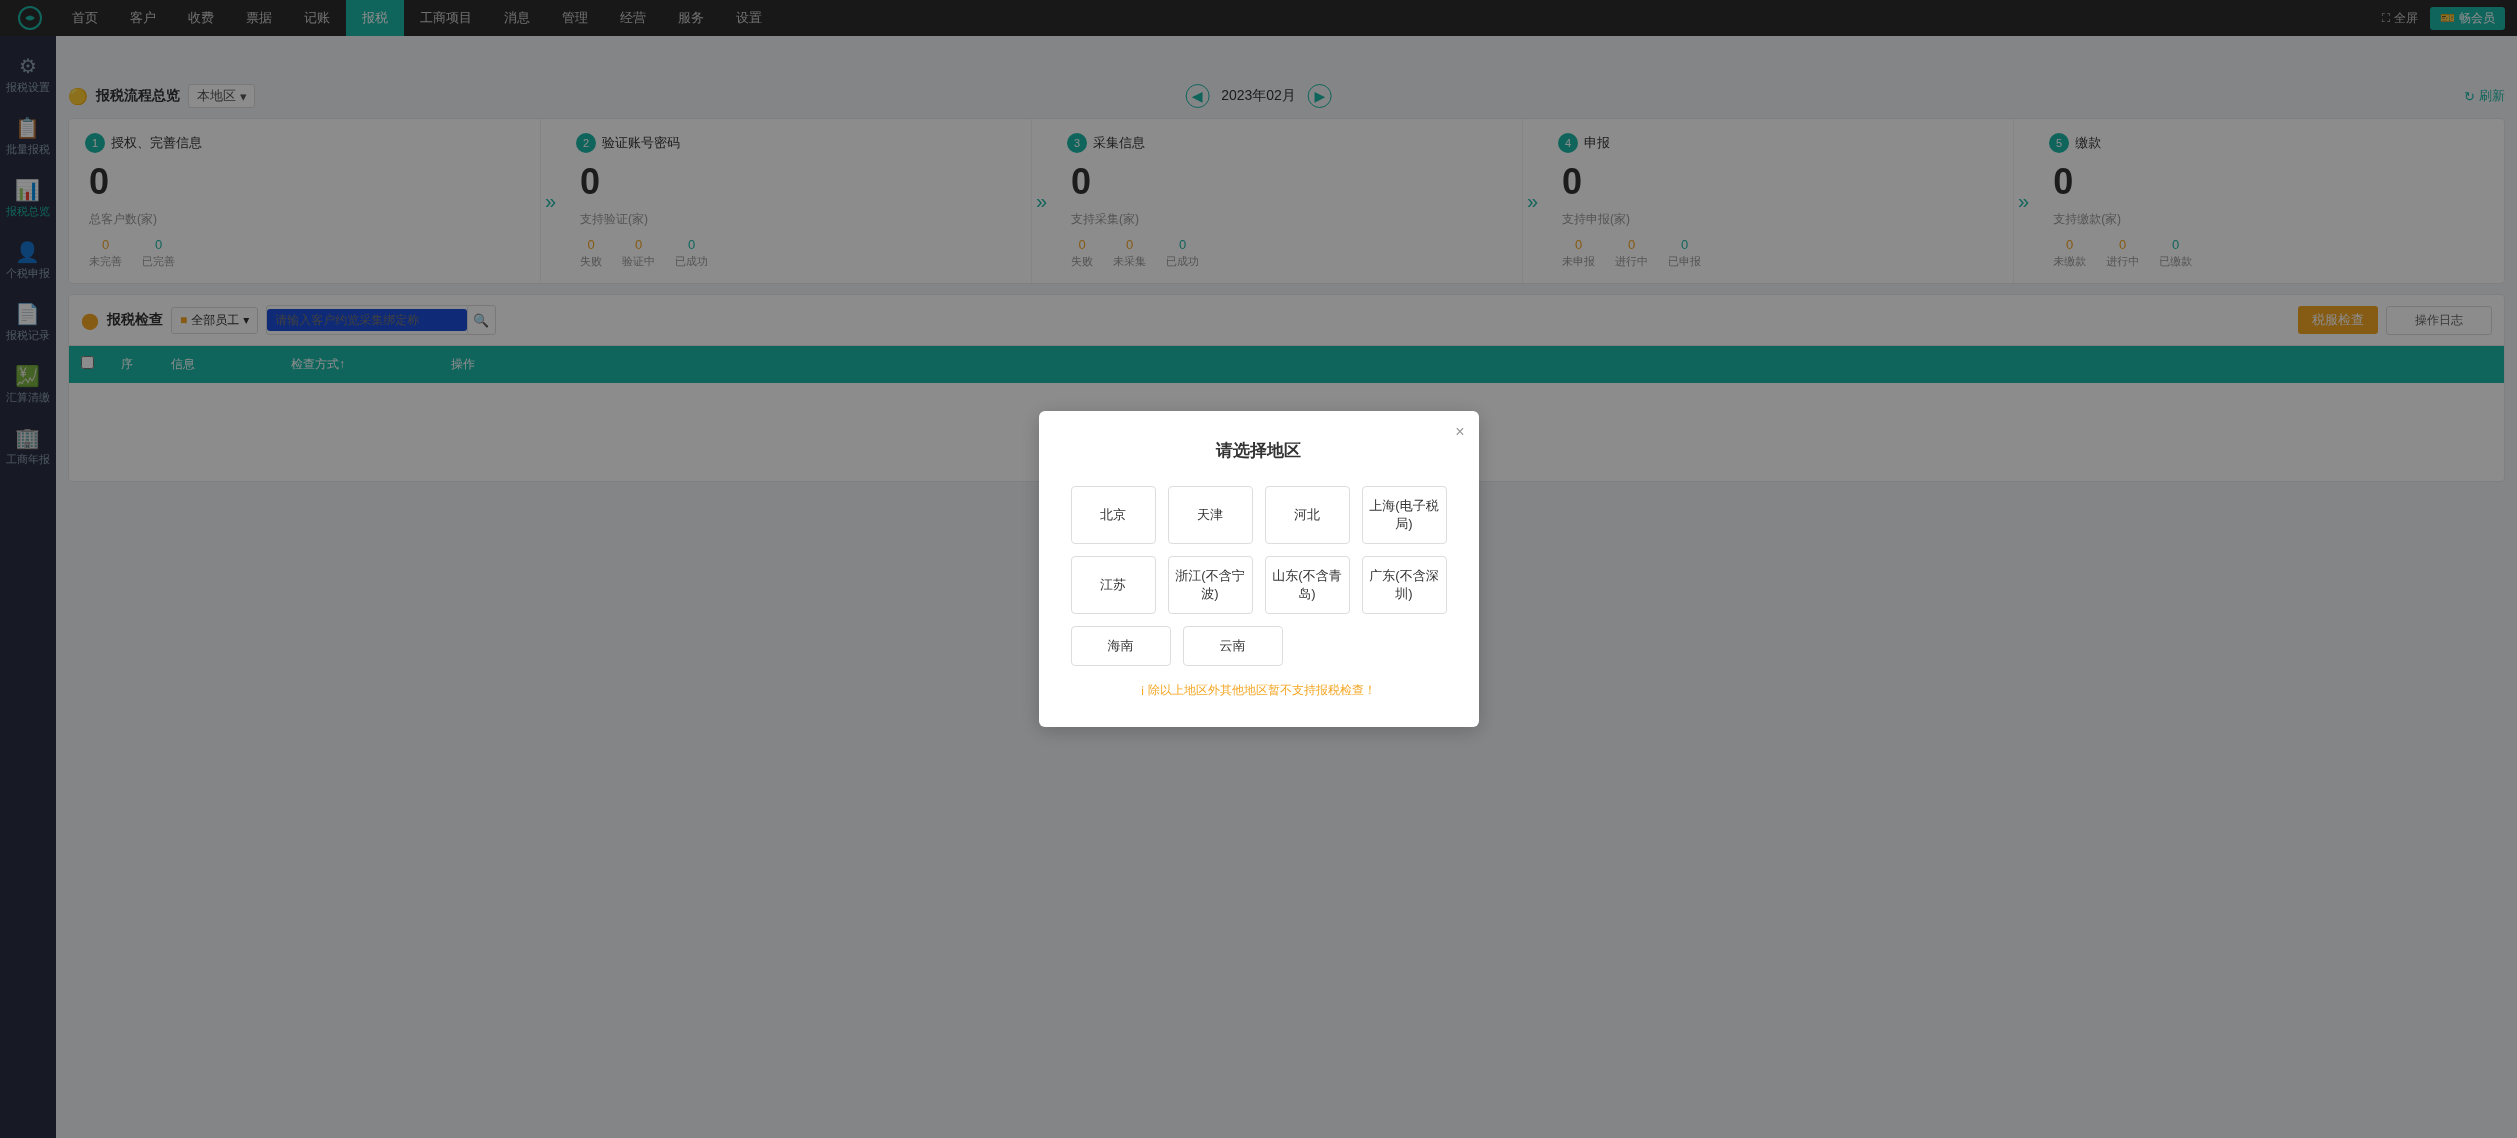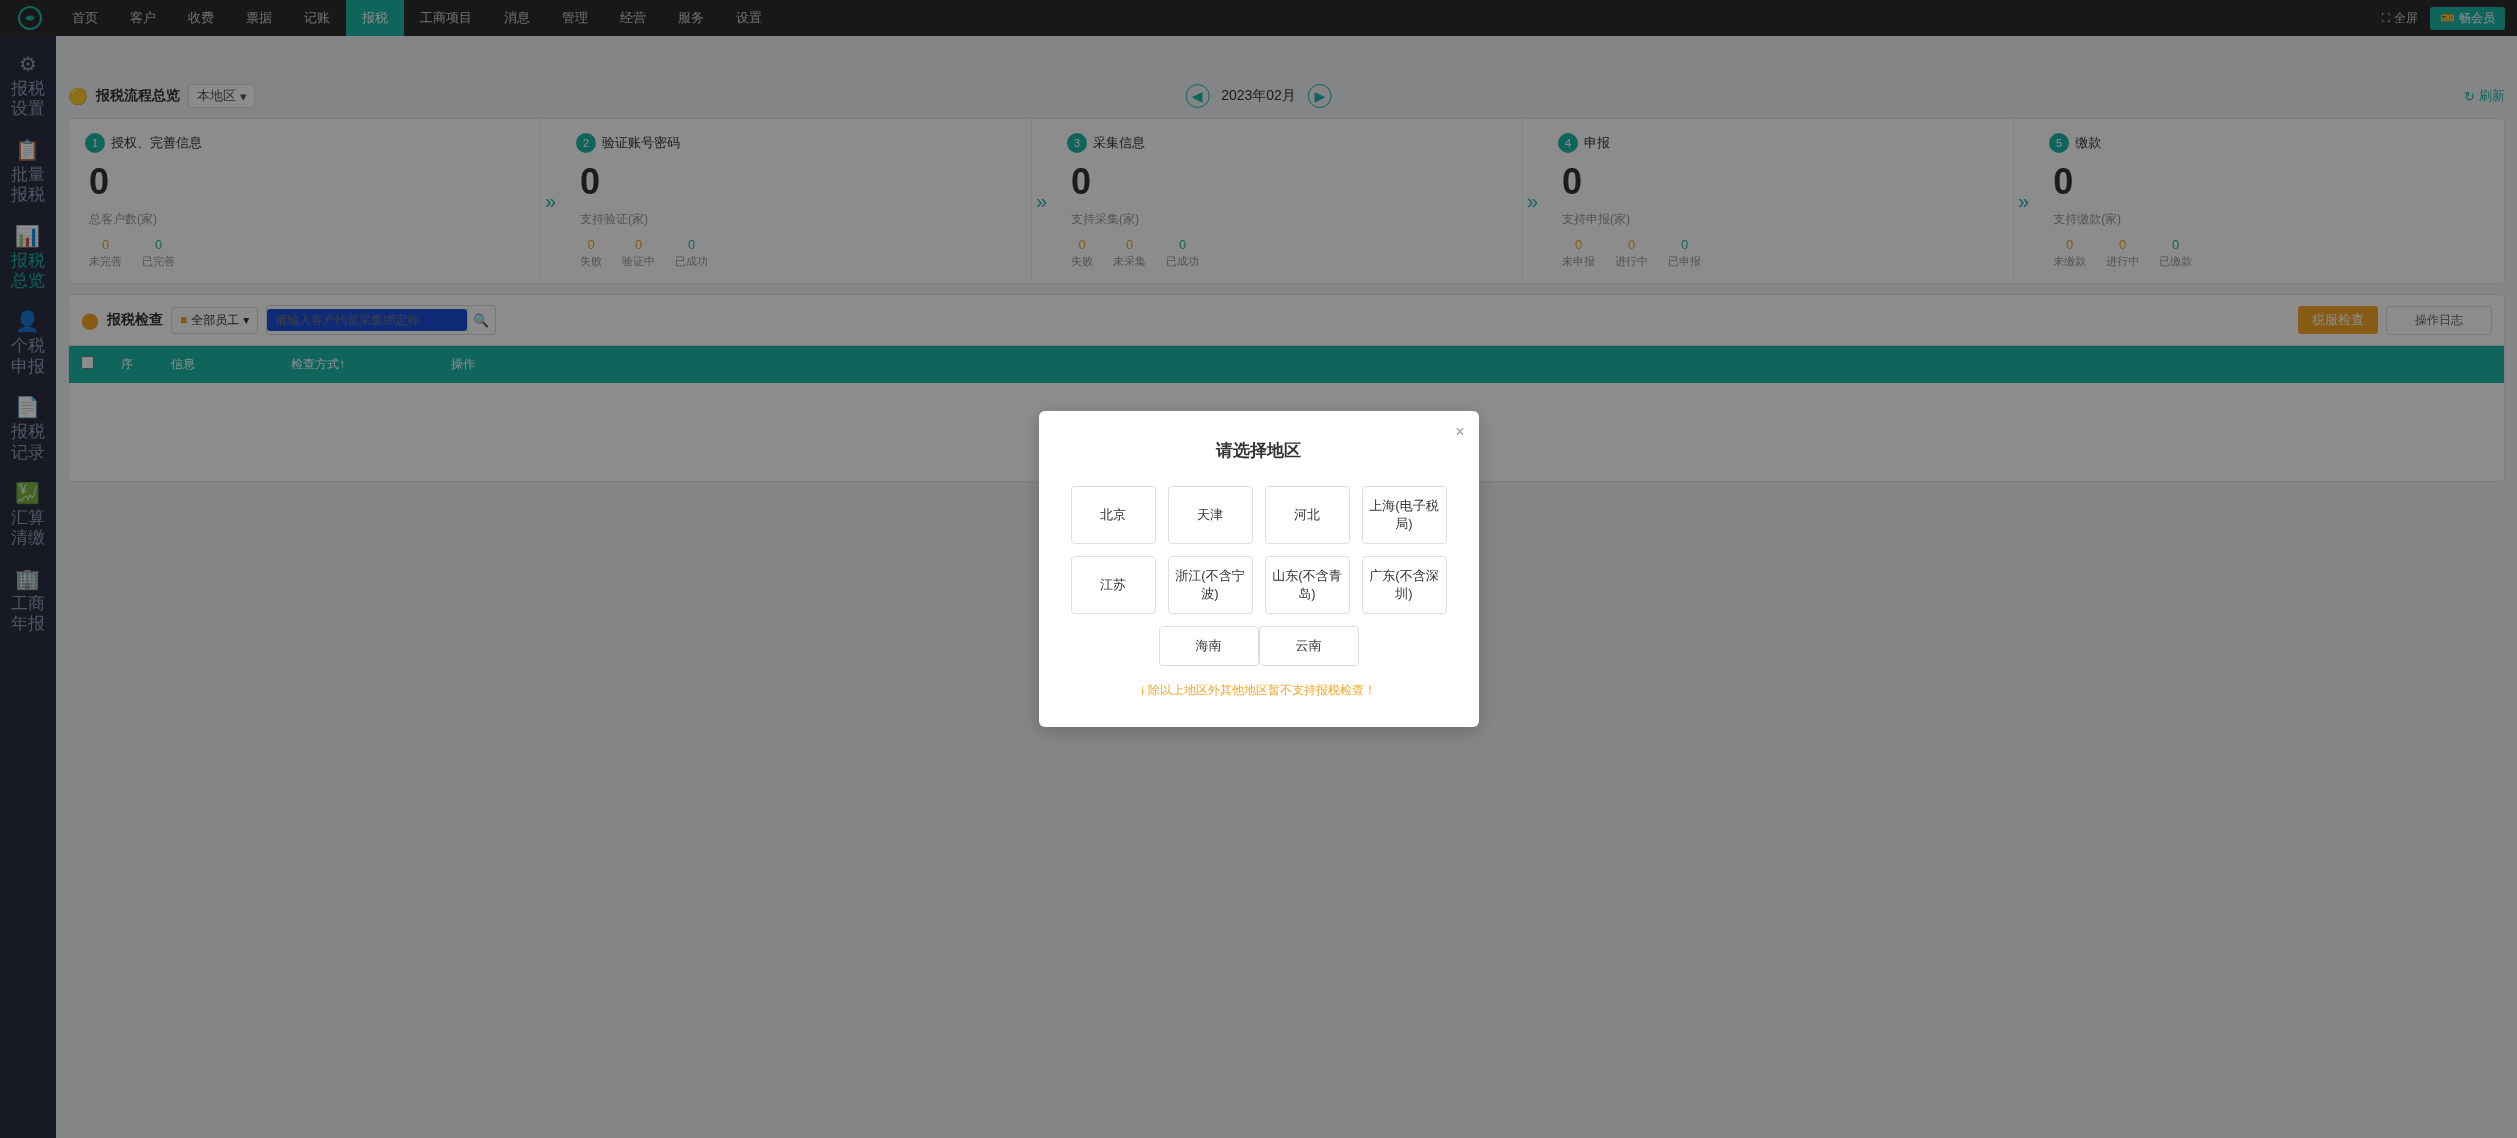--- a/index.html
+++ b/index.html
@@ -13,21 +13,21 @@
     .top-nav-item.active { background: #1db8a8; color: #fff; }
     .top-nav-right { margin-left: auto; display: flex; align-items: center; gap: 12px; }
     .top-nav-right .btn-small { color: #ccc; font-size: 12px; display: flex; align-items: center; gap: 4px; cursor: pointer; }
     .top-nav-right .btn-member { background: #1db8a8; color: #fff; padding: 3px 10px; border-radius: 3px; font-size: 12px; cursor: pointer; display: flex; align-items: center; gap: 4px; }
 
     
     .sidebar { position: fixed; left: 0; top: 36px; bottom: 0; width: 56px; background: #2a3042; display: flex; flex-direction: column; align-items: center; padding-top: 8px; gap: 2px; z-index: 100; }
     .sidebar-item { width: 56px; display: flex; flex-direction: column; align-items: center; justify-content: center; padding: 8px 4px; cursor: pointer; color: #8fa0b5; gap: 3px; min-height: 60px; }
     .sidebar-item.active { color: #1db8a8; }
     .sidebar-item .icon { font-size: 20px; }
-    .sidebar-item .label { font-size: 17px; text-align: center; line-height: 1.2; }
+    .sidebar-item .label { font-size: 11px; text-align: center; line-height: 1.2; }
 
     
     .main { margin-left: 56px; margin-top: 36px; padding: 12px; }
 
     
     .section-header { display: flex; align-items: center; gap: 8px; margin-bottom: 10px; }
     .section-icon { color: #f5a623; font-size: 16px; }
     .section-title { font-size: 14px; font-weight: bold; color: #333; }
     .region-selector { display: flex; align-items: center; gap: 4px; border: 1px solid #ddd; border-radius: 3px; padding: 2px 8px; cursor: pointer; font-size: 13px; color: #555; background: #fff; }
 
@@ -64,21 +64,21 @@
     .th.action { width: 120px; }
     .table-empty { padding: 40px; text-align: center; color: #999; font-size: 13px; }
 
     
     .modal-overlay { position: fixed; top: 0; left: 0; right: 0; bottom: 0; background: rgba(0,0,0,0.45); z-index: 1000; display: flex; align-items: center; justify-content: center; }
     .modal { background: #fff; border-radius: 6px; width: 440px; padding: 28px 32px 28px; position: relative; box-shadow: 0 4px 20px rgba(0,0,0,0.2); }
     .modal-close { position: absolute; top: 12px; right: 14px; font-size: 16px; color: #999; cursor: pointer; background: none; border: none; }
     .modal-title { text-align: center; font-size: 17px; font-weight: bold; color: #333; margin-bottom: 24px; }
     .modal-region-grid { display: grid; grid-template-columns: repeat(4, 1fr); gap: 12px; margin-bottom: 12px; }
     .region-btn { border: 1px solid #ddd; border-radius: 4px; padding: 10px 0; text-align: center; font-size: 13px; color: #333; cursor: pointer; background: #fff; }
-    .modal-region-grid-2 { display: flex; justify-content: center; margin-bottom: 16px; }
+    .modal-region-grid-2 { display: flex; gap: 12px; justify-content: flex-start; margin-bottom: 16px; }
     .modal-region-grid-2 .region-btn { width: 100px; }
     .modal-warning { color: #f5a623; font-size: 12px; text-align: center; display: flex; align-items: center; justify-content: center; gap: 4px; }
   </style>
 </head>
 <body>
 
 <div class="top-nav">
   <div class="logo">
     <svg viewBox="0 0 24 24" fill="none">
         <circle cx="12" cy="12" r="11" stroke="#1db8a8" stroke-width="2"></circle>

